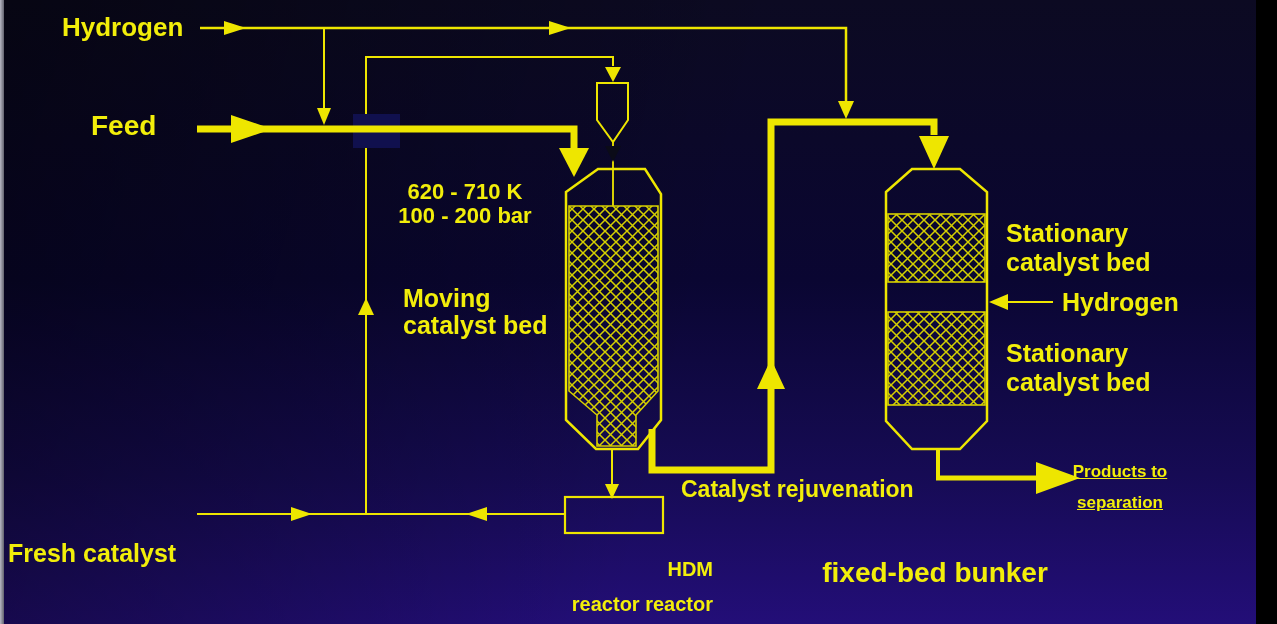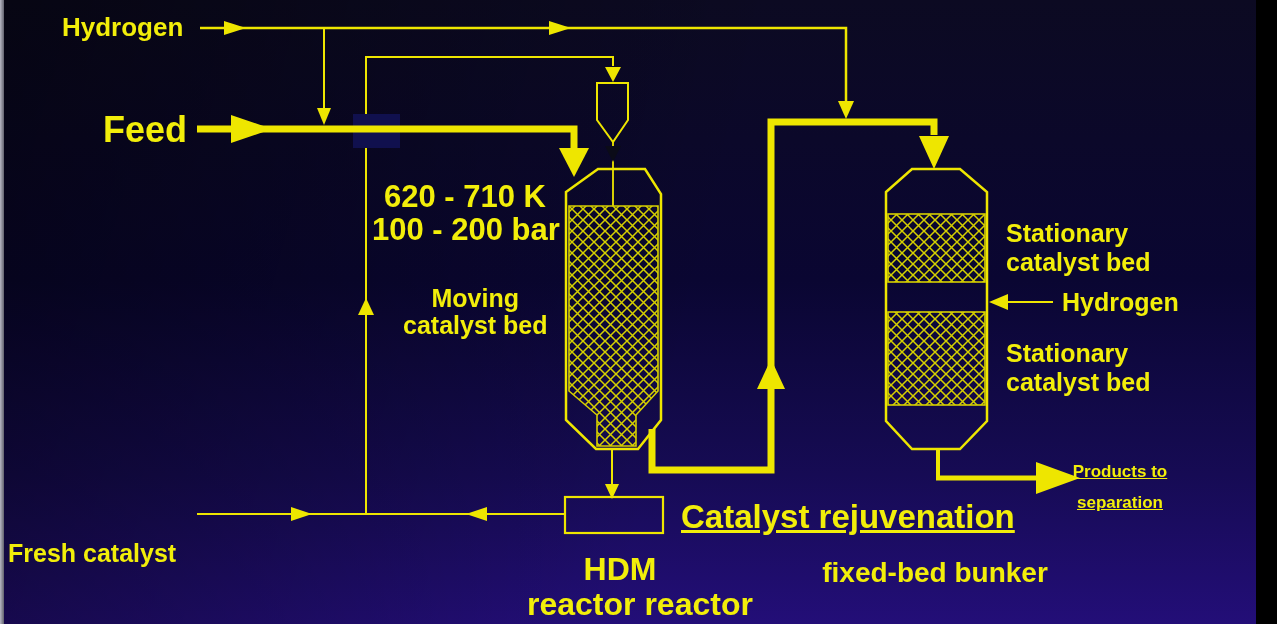--- a/index.html
+++ b/index.html
@@ -107,55 +107,55 @@
 
     <g>
       <path d="M938,449 L938,478" stroke="#eee600" stroke-width="4" fill="none"></path>
       <path d="M936,478 L1036,478" stroke="#eee600" stroke-width="5" fill="none"></path>
       <polygon points="1036,462 1036,494 1080,478" fill="#eee600"></polygon>
     </g>
   </svg>
 
   <div class="lbl" style="left:62px;top:13px;font-size:26px;">Hydrogen</div>
 
-  <div class="lbl" style="left:103px;top:111px;font-size:36px;">Feed</div>
+  <div class="lbl" style="left:91px;top:111px;font-size:28px;">Feed</div>
 
-  <div class="lbl c" style="left:372px;top:180px;width:186px;font-size:31px;">
+  <div class="lbl c" style="left:372px;top:180px;width:186px;font-size:22px;">
     <span class="ln">620 - 710 K</span>
     <span class="ln">100 - 200 bar</span>
   </div>
 
-  <div class="lbl" style="left:403px;top:285px;font-size:25px;text-align:center;">
+  <div class="lbl" style="left:403px;top:285px;font-size:25px;">
     <span class="ln">Moving</span>
     <span class="ln">catalyst bed</span>
   </div>
 
 
   <div class="lbl" style="left:8px;top:500px;font-size:25px;margin-top:40px;">Fresh catalyst</div>
 
-  <div class="lbl" style="left:681px;top:499px;font-size:33px;text-decoration:underline;">Catalyst rejuvenation</div>
+  <div class="lbl" style="left:681px;top:477px;font-size:23px;">Catalyst rejuvenation</div>
 
   <div class="lbl" style="left:1006px;top:219px;font-size:25px;line-height:29px;">
     <span class="ln">Stationary</span>
     <span class="ln">catalyst bed</span>
   </div>
 
   <div class="lbl" style="left:1062px;top:289px;font-size:25px;">Hydrogen</div>
 
   <div class="lbl" style="left:1006px;top:339px;font-size:25px;line-height:29px;">
     <span class="ln">Stationary</span>
     <span class="ln">catalyst bed</span>
   </div>
 
   <div class="lbl c" style="left:1029px;top:456px;width:182px;font-size:17px;line-height:31px;text-decoration:underline;">
     <span class="ln">Products to</span>
     <span class="ln">separation</span>
   </div>
 
-  <div class="lbl c" style="left:527px;top:552px;width:186px;font-size:32px;line-height:35px;">
+  <div class="lbl c" style="left:527px;top:552px;width:186px;font-size:20px;line-height:35px;text-align:right;">
     <span class="ln">HDM</span>
     <span class="ln">reactor reactor</span>
   </div>
 
   <div class="lbl c" style="left:808px;top:555px;width:254px;font-size:28px;line-height:35px;">
     <span class="ln">fixed-bed bunker</span>
   </div>
 
 </div>
 

